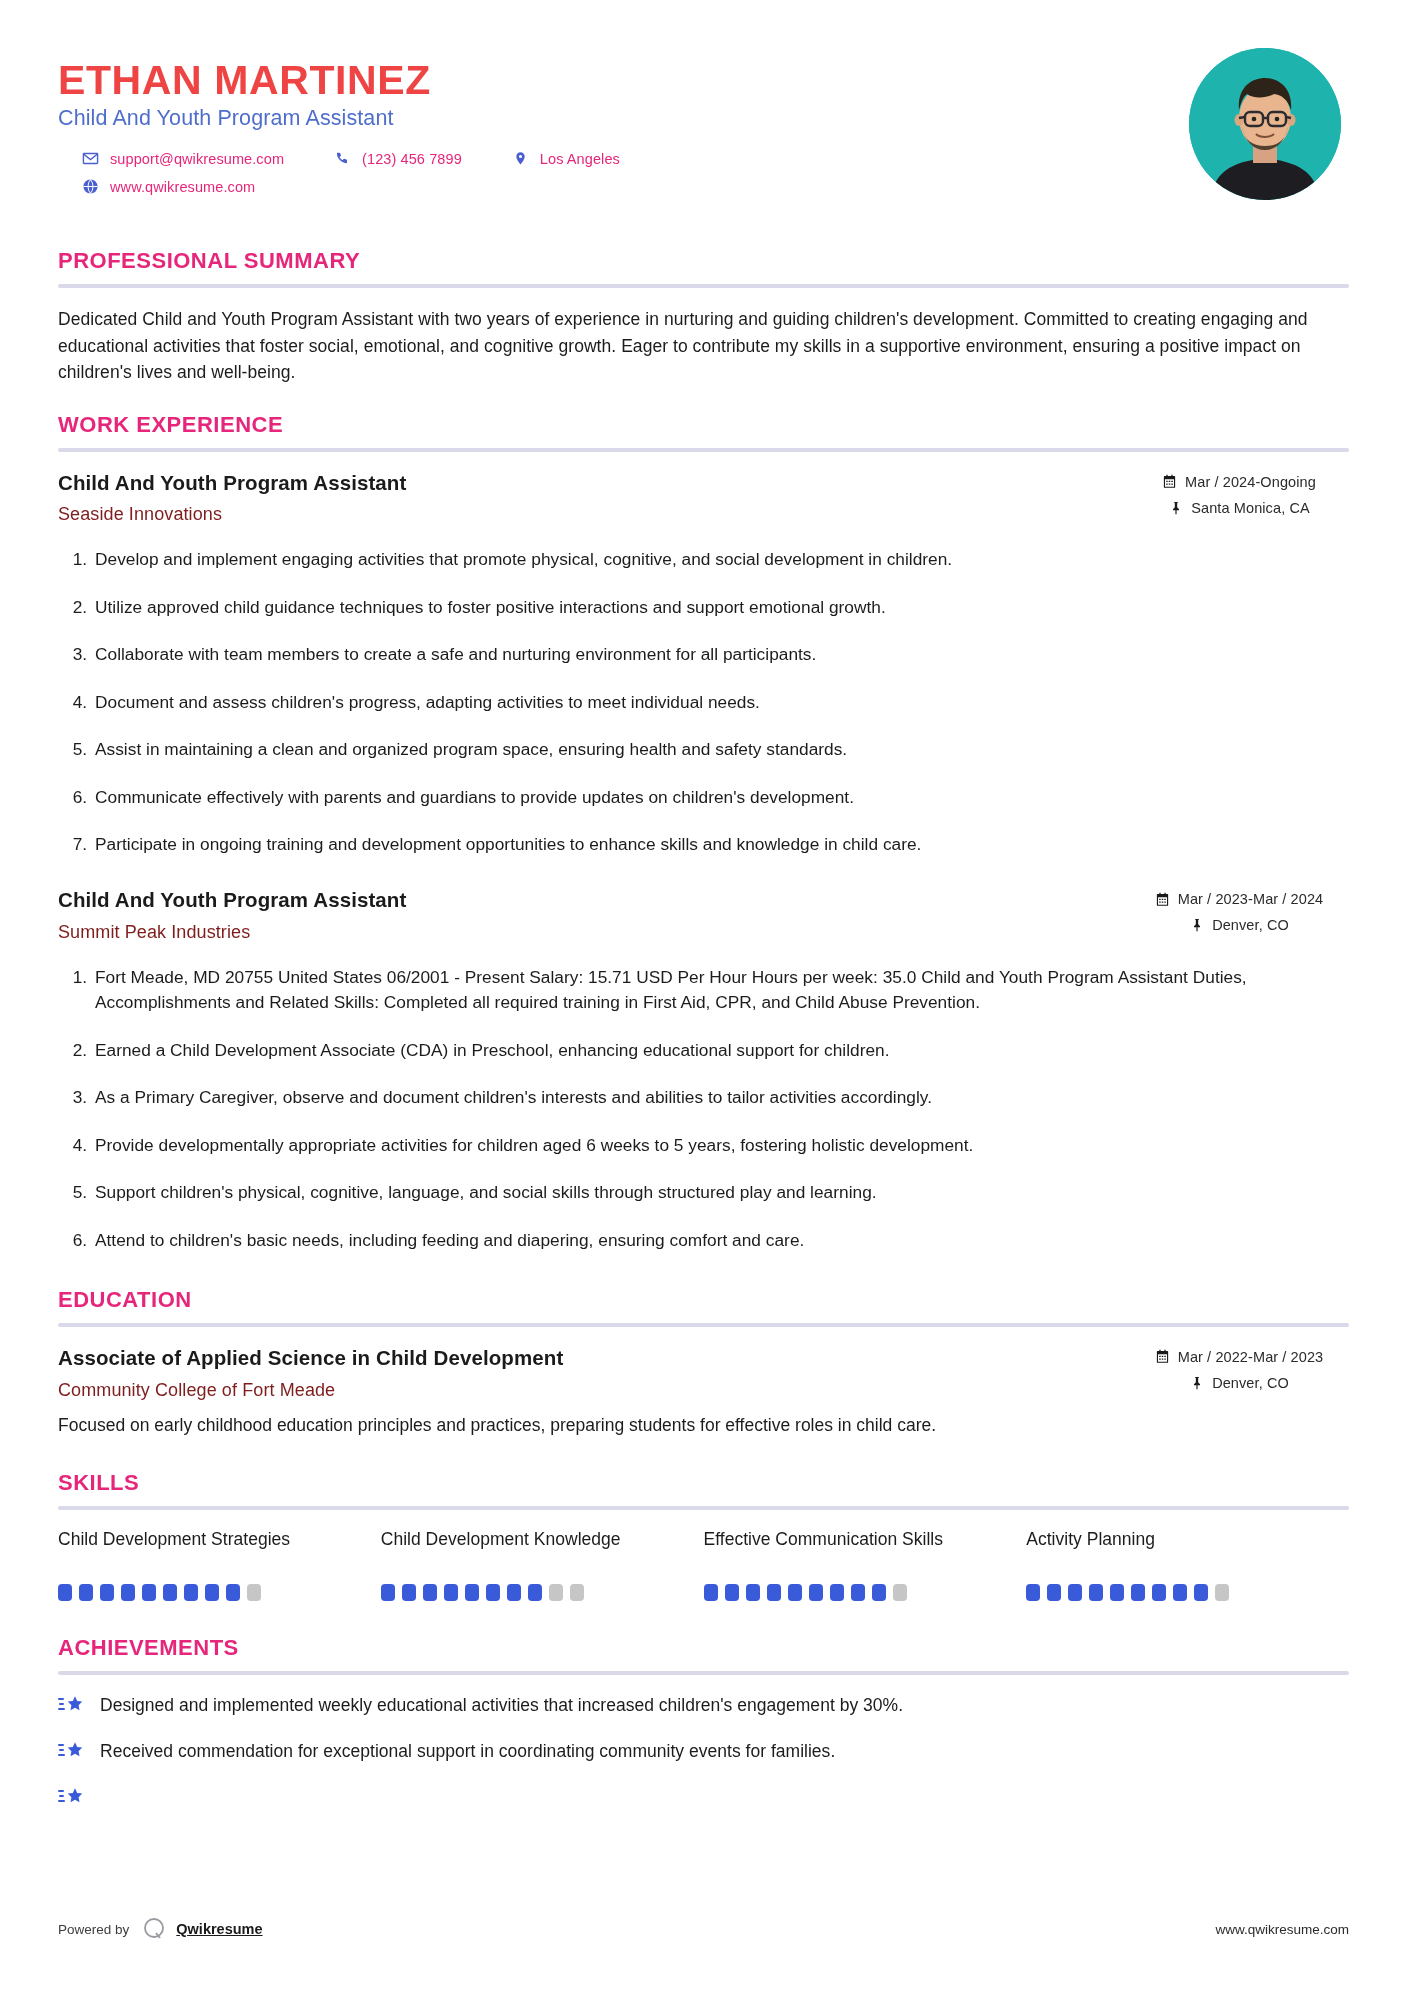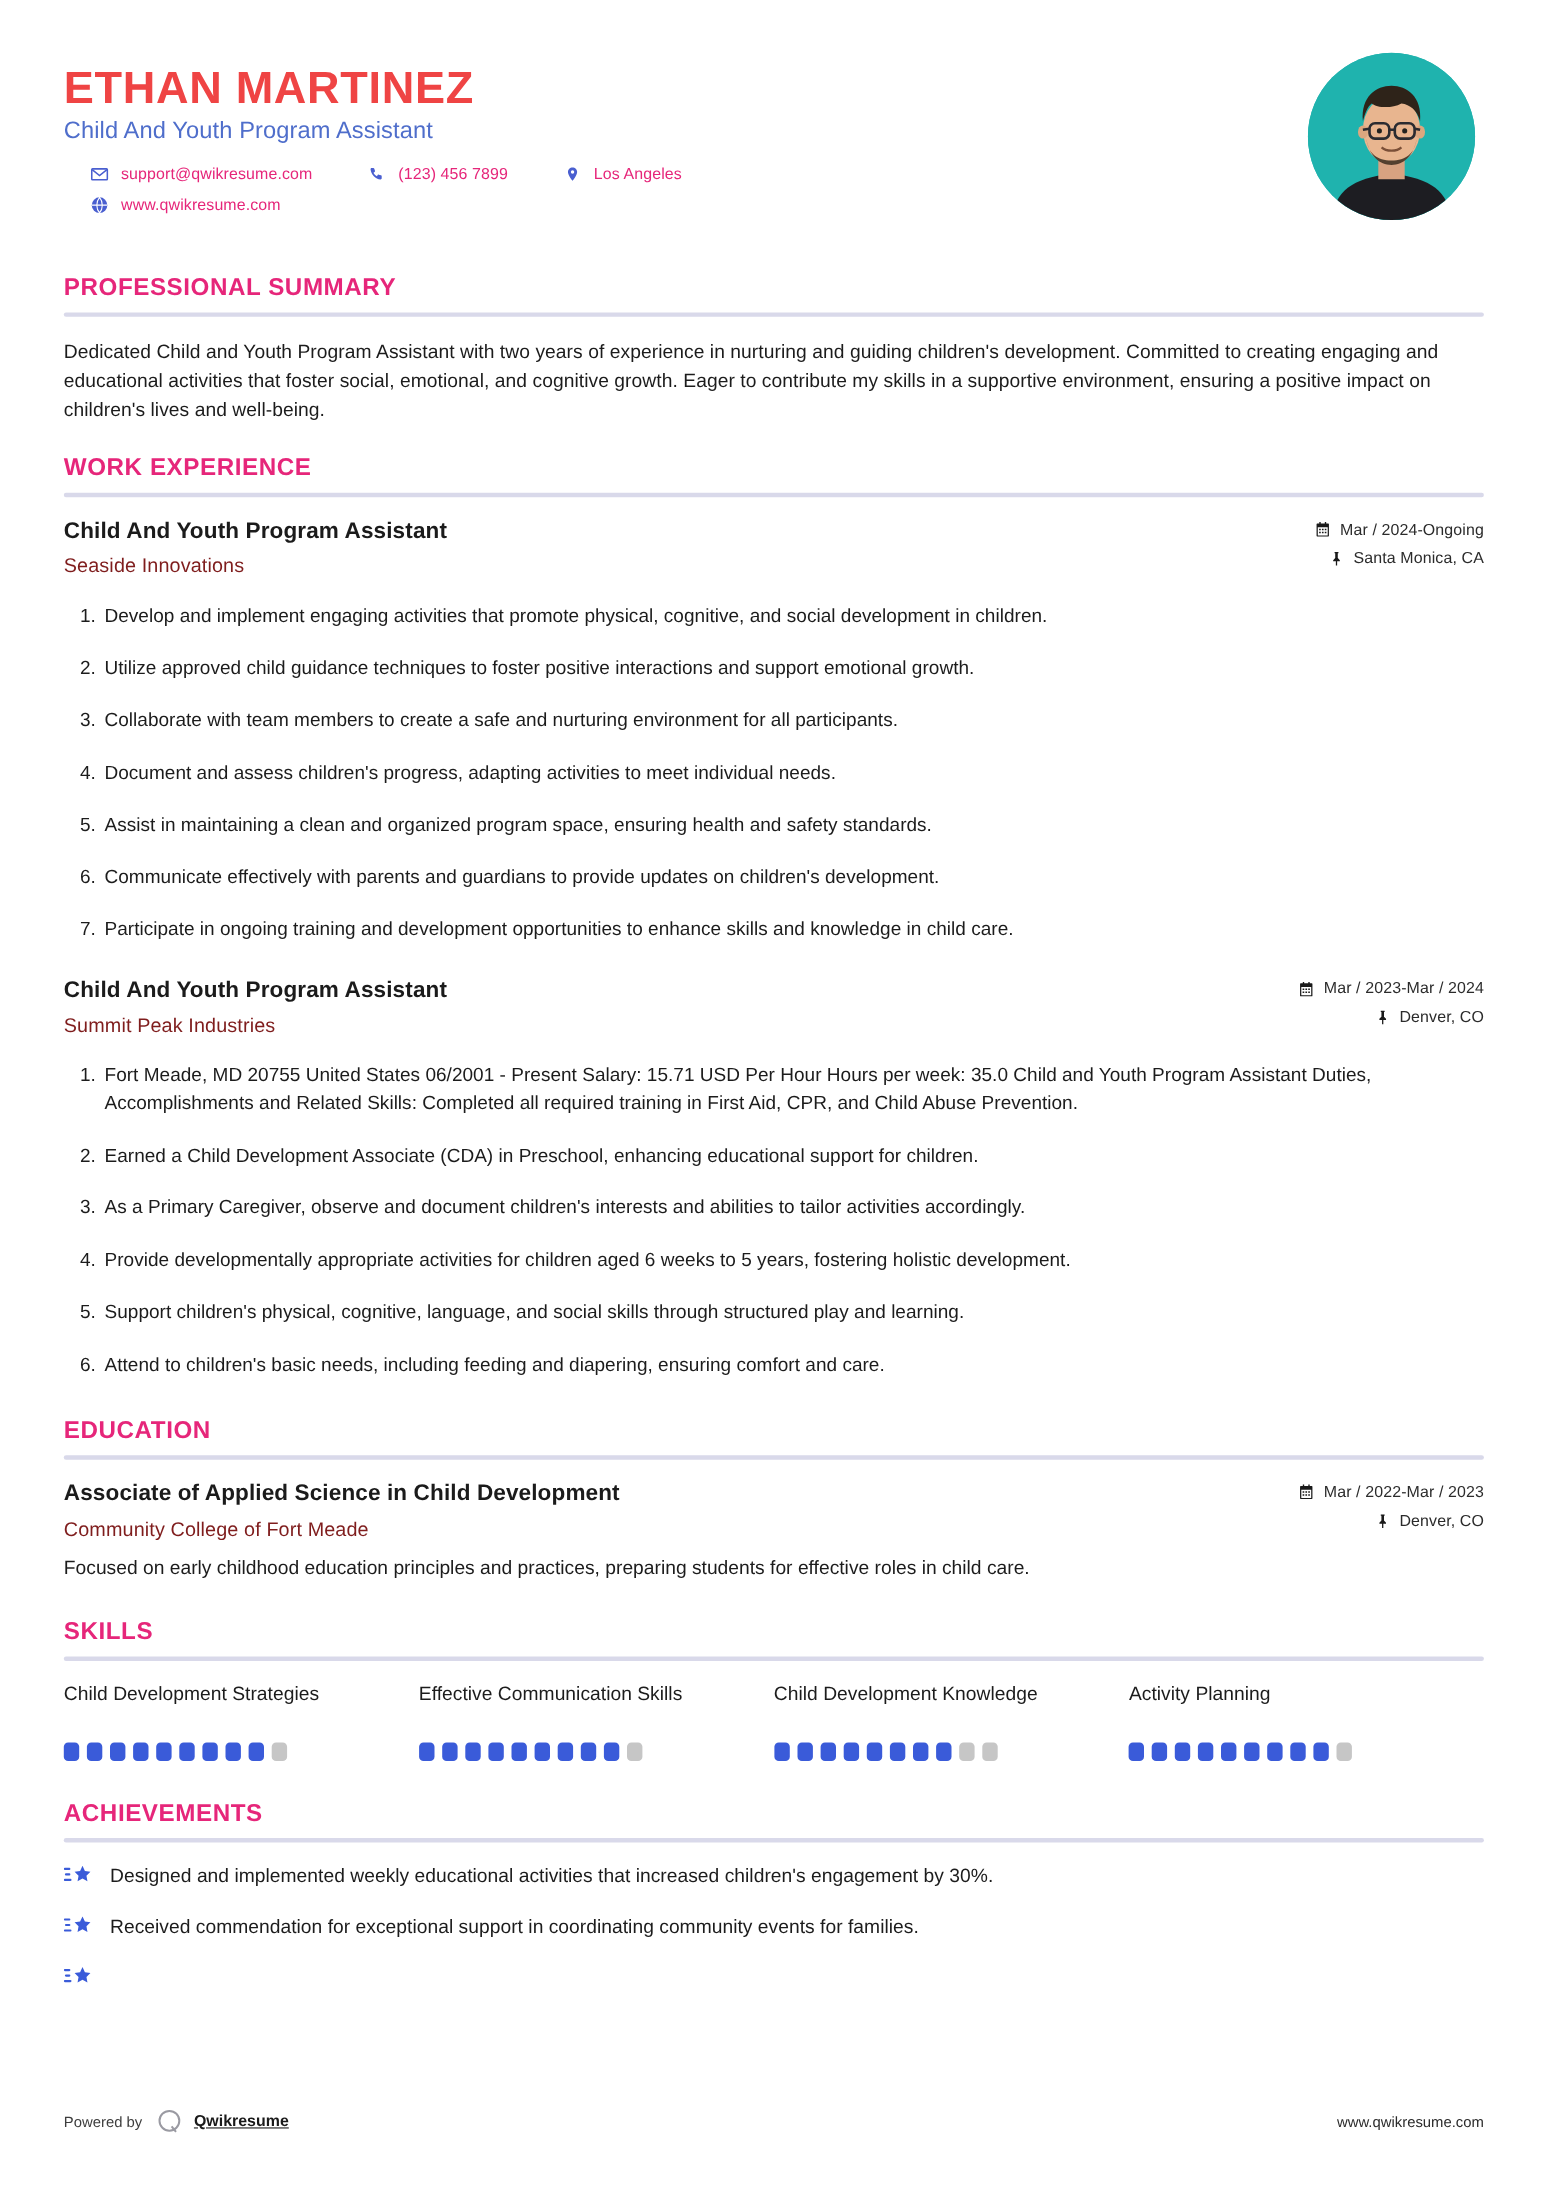--- a/index.html
+++ b/index.html
@@ -150,21 +150,21 @@
   .entry-meta {
     text-align: right;
     flex: none;
     padding-top: 4px;
     min-width: 220px;
   }
 
   .meta-line {
     display: flex;
     align-items: center;
-    justify-content: flex-end;
+    justify-content: center;
     font-size: 14.5px;
     color: #2b2b2b;
     letter-spacing: 0.1px;
     white-space: nowrap;
   }
   .meta-line + .meta-line { margin-top: 10px; }
 
   .meta-line .m-icon {
     display: inline-flex;
     align-items: center;
@@ -503,46 +503,46 @@
             <span class="dot"></span>
             <span class="dot"></span>
             <span class="dot"></span>
             <span class="dot"></span>
             <span class="dot"></span>
             <span class="dot"></span>
             <span class="dot off"></span>
           </div>
       </div>
       <div class="skill">
+        <div class="skill-name">Child Development Knowledge</div>
+        <div class="skill-dots">
+            <span class="dot"></span>
+            <span class="dot"></span>
+            <span class="dot"></span>
+            <span class="dot"></span>
+            <span class="dot"></span>
+            <span class="dot"></span>
+            <span class="dot"></span>
+            <span class="dot"></span>
+            <span class="dot off"></span>
+            <span class="dot off"></span>
+          </div>
+      </div>
+      <div class="skill">
         <div class="skill-name">Effective Communication Skills</div>
         <div class="skill-dots">
             <span class="dot"></span>
             <span class="dot"></span>
             <span class="dot"></span>
             <span class="dot"></span>
             <span class="dot"></span>
             <span class="dot"></span>
             <span class="dot"></span>
             <span class="dot"></span>
             <span class="dot"></span>
-            <span class="dot off"></span>
-          </div>
-      </div>
-      <div class="skill">
-        <div class="skill-name">Child Development Knowledge</div>
-        <div class="skill-dots">
-            <span class="dot"></span>
-            <span class="dot"></span>
-            <span class="dot"></span>
-            <span class="dot"></span>
-            <span class="dot"></span>
-            <span class="dot"></span>
-            <span class="dot"></span>
-            <span class="dot"></span>
-            <span class="dot off"></span>
             <span class="dot off"></span>
           </div>
       </div>
       <div class="skill">
         <div class="skill-name">Activity Planning</div>
         <div class="skill-dots">
             <span class="dot"></span>
             <span class="dot"></span>
             <span class="dot"></span>
             <span class="dot"></span>

